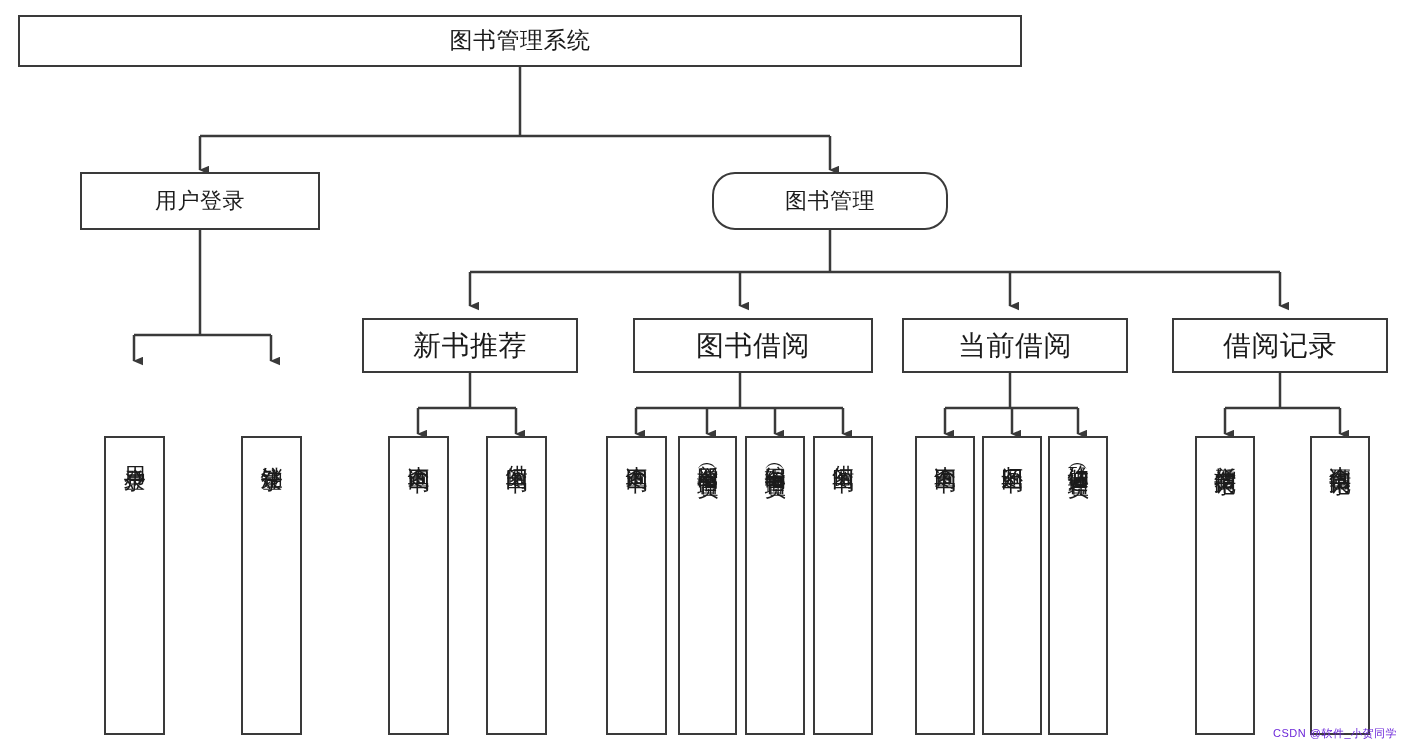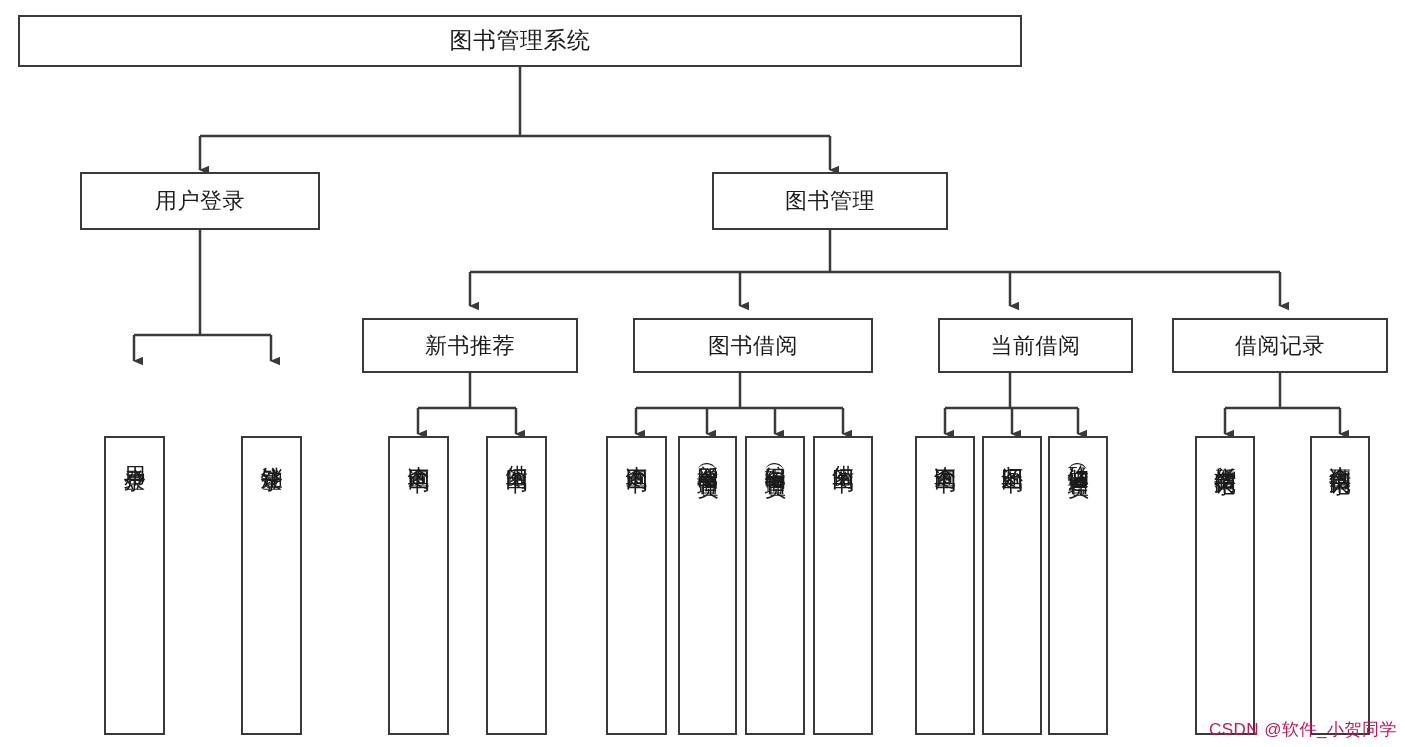--- a/index.html
+++ b/index.html
@@ -37,21 +37,21 @@
     color: #1b1b1b;
   }
   .node .label {
     display: block;
     text-align: center;
     line-height: 1.18;
     letter-spacing: 0.5px;
   }
   .node.root .label   { font-size: 23px; }
   .node.level1 .label { font-size: 22px; }
-  .node.level2 .label { font-size: 22px; }
+  .node.level2 .label { font-size: 28px; }
 
   .node.leaf {
     align-items: flex-start;
     justify-content: center;
     padding-top: 10px;
   }
   .node.leaf .label {
     writing-mode: vertical-rl;
     text-orientation: upright;
     font-size: 22px;
@@ -60,22 +60,22 @@
     white-space: nowrap;
   }
   .node.leaf.tall .label {
     font-size: 21px;
     line-height: 1.26;
   }
   .watermark {
     position: absolute;
     right: 8px;
     bottom: 6px;
-    font-size: 17px;
-    color: #be185d;
+    font-size: 11px;
+    color: #6d28d9;
     white-space: nowrap;
     letter-spacing: 0.5px;
   }
 </style>
 </head>
 <body>
 
 <div id="diagram-root">
 
   <svg id="edges-layer" viewBox="0 0 1405 747" width="1405" height="747" xmlns="http://www.w3.org/2000/svg">
@@ -121,30 +121,30 @@
       </g>
   </svg>
 
   <div id="nodes-layer">
       <div class="node root" style="left: 18px; top: 15px; width: 1004px; height: 52px;">
         <span class="label">图书管理系统</span>
       </div>
       <div class="node level1" style="left: 80px; top: 172px; width: 240px; height: 58px;">
         <span class="label">用户登录</span>
       </div>
-      <div class="node level1" style="left: 712px; top: 172px; width: 236px; height: 58px;">
+      <div class="node level1" style="left: 712px; top: 172px; width: 236px; height: 58px; border-radius: 23px;">
         <span class="label">图书管理</span>
       </div>
       <div class="node level2" style="left: 362px; top: 318px; width: 216px; height: 55px;">
         <span class="label">新书推荐</span>
       </div>
       <div class="node level2" style="left: 633px; top: 318px; width: 240px; height: 55px;">
         <span class="label">图书借阅</span>
       </div>
-      <div class="node level2" style="left: 902px; top: 318px; width: 195px; height: 55px; margin-left: 36px;">
+      <div class="node level2" style="left: 902px; top: 318px; width: 226px; height: 55px;">
         <span class="label">当前借阅</span>
       </div>
       <div class="node level2" style="left: 1172px; top: 318px; width: 216px; height: 55px; font-family: Liberation Serif, serif;">
         <span class="label">借阅记录</span>
       </div>
       <div class="node leaf" style="left: 104px; top: 436px; width: 61px; height: 299px;">
         <span class="label">用户登录</span>
       </div>
       <div class="node leaf" style="left: 241px; top: 436px; width: 61px; height: 299px;">
         <span class="label">注销登录</span>

